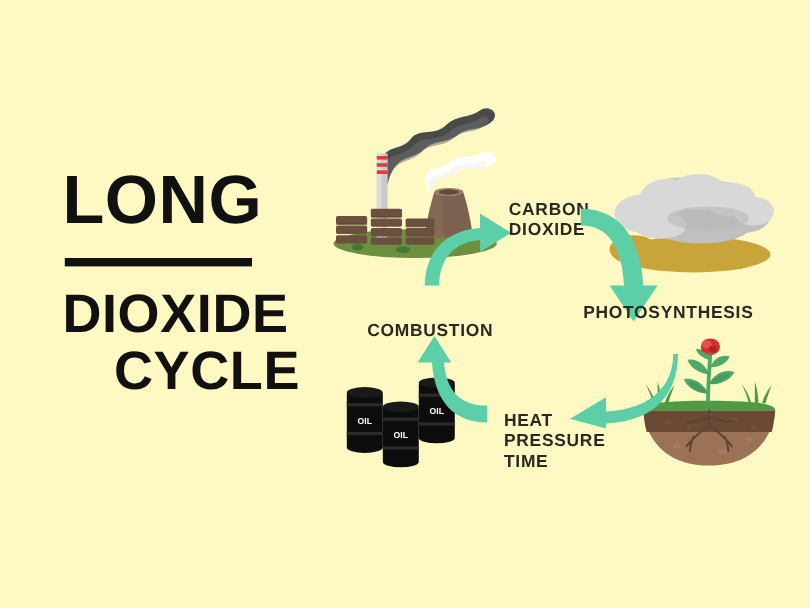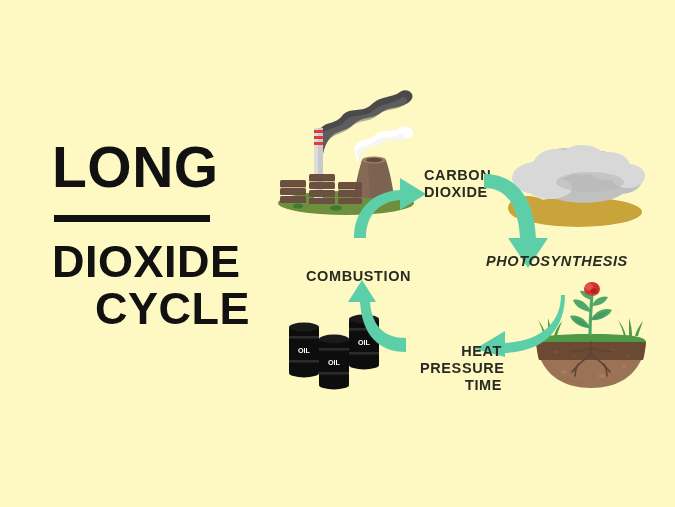--- a/index.html
+++ b/index.html
@@ -72,27 +72,26 @@
     text-align: left;
   }
   #label-combustion {
     left: 306px;
     top: 252px;
     margin-top: 16px;
   }
   #label-photosynthesis {
     left: 486px;
     top: 253px;
-    font-style: italic;
   }
   #label-heat-pressure-time {
     left: 420px;
     top: 343px;
     width: 82px;
-    text-align: right;
+    text-align: left;
   }
 
   
   .art {
     position: absolute;
   }
   #factory-art   { left: 276px; top: 86px;  width: 140px; height: 135px; }
   #cloud-art     { left: 494px; top: 138px; width: 156px; height: 96px;  }
   #plant-art     { left: 528px; top: 280px; width: 126px; height: 110px; }
   #barrels-art   { left: 286px; top: 310px; width: 112px; height: 82px;  }

